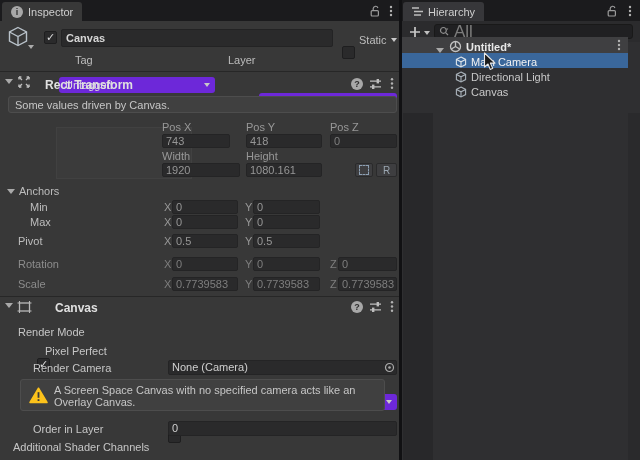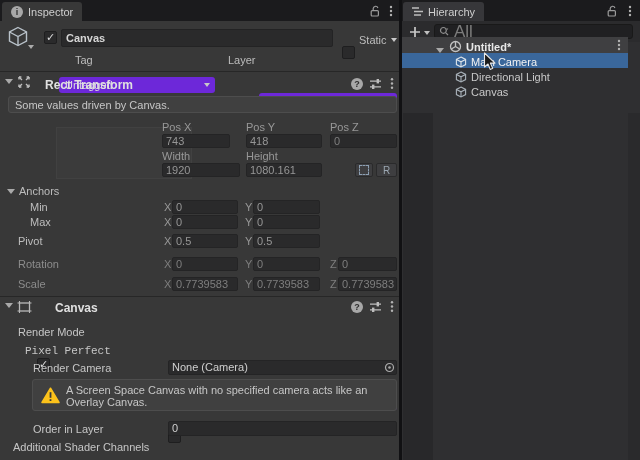--- a/index.html
+++ b/index.html
@@ -197,33 +197,33 @@
     <circle cx="2" cy="2.2" r="1.2" fill="#B3B3B3"></circle>
       <circle cx="2" cy="6.5" r="1.2" fill="#B3B3B3"></circle>
       <circle cx="2" cy="10.8" r="1.2" fill="#B3B3B3"></circle>
   </svg>
 
   <span class="abs row-label-bright" style="left:18px;top:326px;">Render Mode</span>
   <div class="dd abs" style="left:168px;top:323px;width:229px;">
     <span>Screen Space - Camera</span>
   </div>
 
-  <span class="abs row-label-bright" style="left:25px;top:345px;font-family:Liberation Mono, monospace;">Pixel Perfect</span>
+  <span class="abs row-label-bright" style="left:45px;top:345px;">Pixel Perfect</span>
   <div class="cb abs" style="left:168px;top:343px;"></div>
 
   <span class="abs row-label-bright" style="left:33px;top:362px;">Render Camera</span>
   <div class="fld abs bright" style="left:168px;top:360px;width:229px;height:15px;line-height:13px;">
     <span>None (Camera)</span>
   </div>
   <svg class="abs" style="left:384px;top:362px;" width="11" height="11" viewBox="0 0 11 11">
     <circle cx="5.5" cy="5.5" r="4" fill="none" stroke="#AAAAAA" stroke-width="1.2"></circle>
     <circle cx="5.5" cy="5.5" r="1.3" fill="#AAAAAA"></circle>
   </svg>
 
-  <div class="helpbox abs" style="left:32px;top:379px;width:365px;height:32px;">
+  <div class="helpbox abs" style="left:20px;top:379px;width:365px;height:32px;">
     <svg class="abs" style="left:8px;top:7px;" width="19" height="17" viewBox="0 0 19 17">
       <path d="M9.5 1.2 L18 15.5 H1 Z" fill="#FCC21B" stroke="#FCC21B" stroke-width="1.5" stroke-linejoin="round"></path>
       <rect x="8.6" y="5.2" width="1.8" height="5.6" fill="#3A3A3A"></rect>
       <rect x="8.6" y="12.2" width="1.8" height="1.8" fill="#3A3A3A"></rect>
     </svg>
     <div class="abs" style="left:33px;top:4px;width:322px;line-height:12px;font-size:11px;">A Screen Space Canvas with no specified camera acts like an Overlay Canvas.</div>
   </div>
 
   <span class="abs row-label-bright" style="left:33px;top:423px;">Order in Layer</span>
   <div class="fld abs bright" style="left:168px;top:421px;width:229px;height:15px;line-height:13px;">

